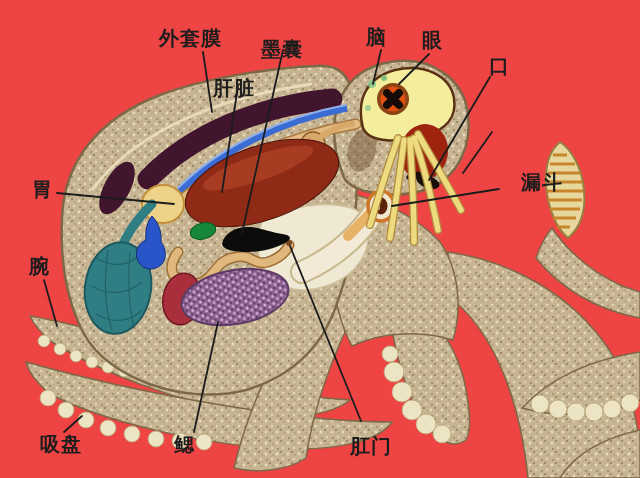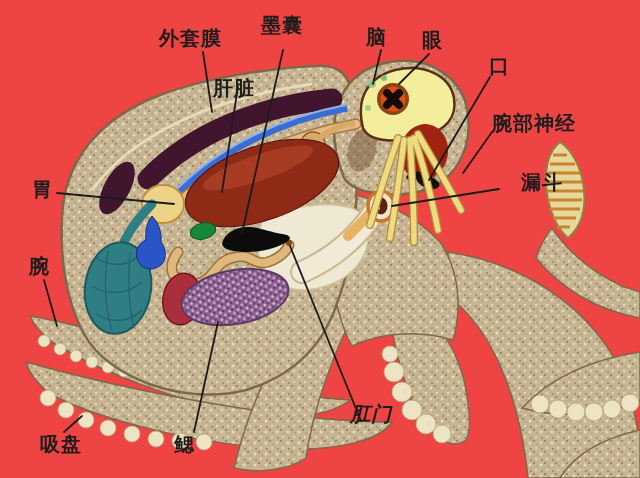--- a/index.html
+++ b/index.html
@@ -152,25 +152,24 @@
     <line x1="499" y1="189" x2="392" y2="206"></line>
     <line x1="57" y1="193" x2="174" y2="204"></line>
     <line x1="44" y1="280" x2="57" y2="326"></line>
     <line x1="64" y1="432" x2="82" y2="416"></line>
     <line x1="194" y1="432" x2="218" y2="322"></line>
     <line x1="361" y1="421" x2="290" y2="246"></line>
   </g>
 </svg>
 
   <div class="lbl" style="left:159px;top:27px;">外套膜</div>
-  <div class="lbl" style="left:261px;top:14px;">墨囊</div>
+  <div class="lbl" style="left:261px;top:38px;">墨囊</div>
   <div class="lbl" style="left:366px;top:26px;">脑</div>
   <div class="lbl" style="left:422px;top:29px;">眼</div>
   <div class="lbl" style="left:213px;top:77px;">肝脏</div>
   <div class="lbl" style="left:489px;top:55px;">口</div>
-  <div class="lbl" style="left:492px;top:112px;">腕部神经</div>
   <div class="lbl" style="left:521px;top:171px;">漏斗</div>
   <div class="lbl" style="left:32px;top:178px;">胃</div>
   <div class="lbl" style="left:29px;top:255px;">腕</div>
   <div class="lbl" style="left:40px;top:433px;">吸盘</div>
   <div class="lbl" style="left:174px;top:433px;">鳃</div>
-  <div class="lbl" style="left:350px;top:403px;font-style:italic;">肛门</div>
+  <div class="lbl" style="left:350px;top:435px;">肛门</div>
 </div>
 
 </body></html>

